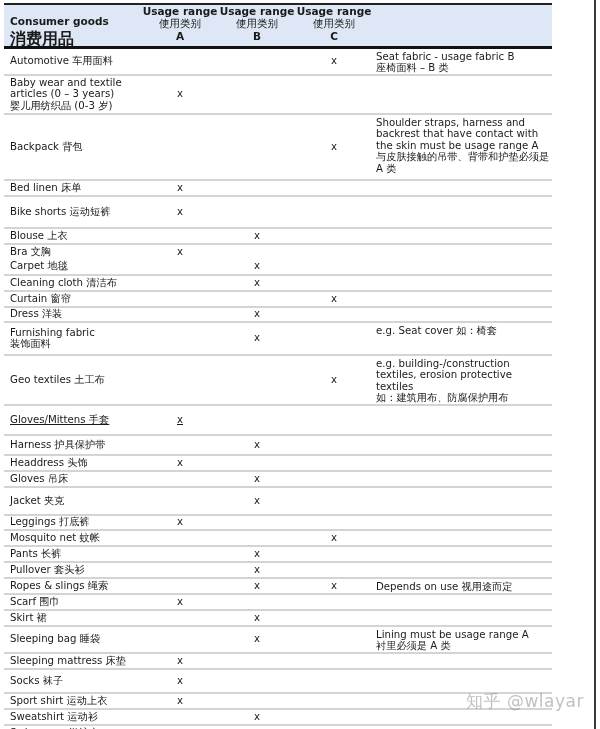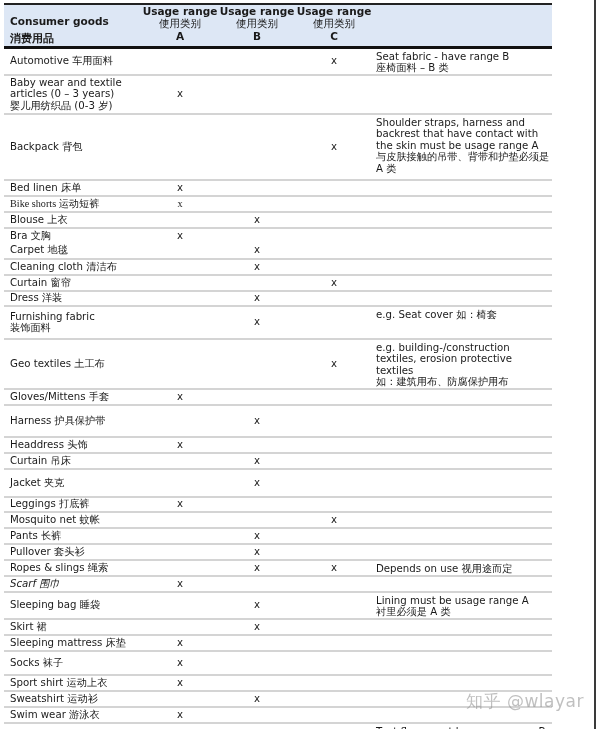--- a/index.html
+++ b/index.html
@@ -11,21 +11,21 @@
   col.c-name { width: 138px; }
   col.c-a { width: 76px; }
   col.c-b { width: 78px; }
   col.c-c { width: 76px; }
   col.c-note { width: 180px; }
   thead tr { background: #dde7f5; }
   thead th { font-size: 10.5px; font-weight: bold; text-align: center; vertical-align: top; padding: 0; line-height: 12px; border-top: 2px solid #222; border-bottom: 3px solid #111; }
   thead th.name-h { text-align: left; padding-left: 6px; }
   thead th .zh { font-weight: normal; font-size: 10.5px; display: block; }
   .name-h .l1 { display: block; margin-top: 10px; font-size: 10.5px; }
-  .name-h .l2 { display: block; margin-top: 6px; font-weight: bold; font-size: 11px; }
+  .name-h .l2 { display: block; margin-top: 6px; font-weight: bold; font-size: 16px; }
   .hcell .l1, .hcell .l2, .hcell .l3 { display: block; }
   .hcell .l3 { margin-top: 1px; }
   tbody td { font-size: 10.2px; line-height: 11.5px; padding: 0 0 0 6px; vertical-align: middle; border-bottom: 2px solid #d4d4d4; }
   tbody td.mark { text-align: center; padding: 0; }
   tbody td.note { padding-left: 4px; vertical-align: top; padding-top: 2px; }
   tbody tr.noline td { border-bottom: 0; }
   .watermark { position: absolute; left: 466px; top: 690px; font-size: 17px; color: rgba(140,140,140,0.55); letter-spacing: 0.5px; }
 </style>
 </head>
 <body>
@@ -62,21 +62,21 @@
         </th>
         <th></th>
       </tr>
     </thead>
     <tbody id="tbody">
         <tr style="height: 22px;">
           <td style="white-space: pre-line;">Automotive 车用面料</td>
           <td class="mark" style="white-space: pre-line;"></td>
           <td class="mark" style="white-space: pre-line;"></td>
           <td class="mark" style="white-space: pre-line;">x</td>
-          <td class="note" style="white-space: pre-line;">Seat fabric - have range B
+          <td class="note" style="white-space: pre-line;">Seat fabric - usage fabric B
 座椅面料 – B 类</td>
         </tr>
         <tr style="height: 39px;">
           <td style="white-space: pre-line;">Baby wear and textile articles (0 – 3 years)
 婴儿用纺织品 (0-3 岁)</td>
           <td class="mark" style="white-space: pre-line;">x</td>
           <td class="mark" style="white-space: pre-line;"></td>
           <td class="mark" style="white-space: pre-line;"></td>
           <td class="note" style="white-space: pre-line;"></td>
         </tr>
@@ -88,21 +88,21 @@
           <td class="note" style="white-space: pre-line;">Shoulder straps, harness and backrest that have contact with the skin must be usage range A
 与皮肤接触的吊带、背带和护垫必须是 A 类</td>
         </tr>
         <tr style="height: 16px;">
           <td style="white-space: pre-line;">Bed linen 床单</td>
           <td class="mark" style="white-space: pre-line;">x</td>
           <td class="mark" style="white-space: pre-line;"></td>
           <td class="mark" style="white-space: pre-line;"></td>
           <td class="note" style="white-space: pre-line;"></td>
         </tr>
-        <tr style="height: 16px; font-family: Liberation Serif, serif;">
+        <tr style="height: 32px;">
           <td style="white-space: pre-line;">Bike shorts 运动短裤</td>
           <td class="mark" style="white-space: pre-line;">x</td>
           <td class="mark" style="white-space: pre-line;"></td>
           <td class="mark" style="white-space: pre-line;"></td>
           <td class="note" style="white-space: pre-line;"></td>
         </tr>
         <tr style="height: 16px;">
           <td style="white-space: pre-line;">Blouse 上衣</td>
           <td class="mark" style="white-space: pre-line;"></td>
           <td class="mark" style="white-space: pre-line;">x</td>
@@ -153,43 +153,43 @@
           <td class="note" style="white-space: pre-line;">e.g. Seat cover 如：椅套</td>
         </tr>
         <tr style="height: 38px;">
           <td style="white-space: pre-line;">Geo textiles 土工布</td>
           <td class="mark" style="white-space: pre-line;"></td>
           <td class="mark" style="white-space: pre-line;"></td>
           <td class="mark" style="white-space: pre-line;">x</td>
           <td class="note" style="white-space: pre-line;">e.g. building-/construction textiles, erosion protective textiles
 如：建筑用布、防腐保护用布</td>
         </tr>
-        <tr style="height: 16px;">
+        <tr style="height: 30px; text-decoration: underline;">
           <td style="white-space: pre-line;">Gloves/Mittens 手套</td>
           <td class="mark" style="white-space: pre-line;">x</td>
           <td class="mark" style="white-space: pre-line;"></td>
           <td class="mark" style="white-space: pre-line;"></td>
           <td class="note" style="white-space: pre-line;"></td>
         </tr>
-        <tr style="height: 32px;">
+        <tr style="height: 20px;">
           <td style="white-space: pre-line;">Harness 护具保护带</td>
           <td class="mark" style="white-space: pre-line;"></td>
           <td class="mark" style="white-space: pre-line;">x</td>
           <td class="mark" style="white-space: pre-line;"></td>
           <td class="note" style="white-space: pre-line;"></td>
         </tr>
         <tr style="height: 16px;">
           <td style="white-space: pre-line;">Headdress 头饰</td>
           <td class="mark" style="white-space: pre-line;">x</td>
           <td class="mark" style="white-space: pre-line;"></td>
           <td class="mark" style="white-space: pre-line;"></td>
           <td class="note" style="white-space: pre-line;"></td>
         </tr>
         <tr style="height: 16px;">
-          <td style="white-space: pre-line;">Curtain 吊床</td>
+          <td style="white-space: pre-line;">Gloves 吊床</td>
           <td class="mark" style="white-space: pre-line;"></td>
           <td class="mark" style="white-space: pre-line;">x</td>
           <td class="mark" style="white-space: pre-line;"></td>
           <td class="note" style="white-space: pre-line;"></td>
         </tr>
         <tr style="height: 28px;">
           <td style="white-space: pre-line;">Jacket 夹克</td>
           <td class="mark" style="white-space: pre-line;"></td>
           <td class="mark" style="white-space: pre-line;">x</td>
           <td class="mark" style="white-space: pre-line;"></td>
@@ -224,40 +224,40 @@
           <td class="note" style="white-space: pre-line;"></td>
         </tr>
         <tr style="height: 16px;">
           <td style="white-space: pre-line;">Ropes &amp; slings 绳索</td>
           <td class="mark" style="white-space: pre-line;"></td>
           <td class="mark" style="white-space: pre-line;">x</td>
           <td class="mark" style="white-space: pre-line;">x</td>
           <td class="note" style="white-space: pre-line;">Depends on use 视用途而定</td>
         </tr>
         <tr style="height: 16px;">
-          <td style="white-space: pre-line; font-style: italic;">Scarf 围巾</td>
-          <td class="mark" style="white-space: pre-line;">x</td>
-          <td class="mark" style="white-space: pre-line;"></td>
+          <td style="white-space: pre-line;">Scarf 围巾</td>
+          <td class="mark" style="white-space: pre-line;">x</td>
+          <td class="mark" style="white-space: pre-line;"></td>
+          <td class="mark" style="white-space: pre-line;"></td>
+          <td class="note" style="white-space: pre-line;"></td>
+        </tr>
+        <tr style="height: 16px;">
+          <td style="white-space: pre-line;">Skirt 裙</td>
+          <td class="mark" style="white-space: pre-line;"></td>
+          <td class="mark" style="white-space: pre-line;">x</td>
           <td class="mark" style="white-space: pre-line;"></td>
           <td class="note" style="white-space: pre-line;"></td>
         </tr>
         <tr style="height: 27px;">
           <td style="white-space: pre-line;">Sleeping bag 睡袋</td>
           <td class="mark" style="white-space: pre-line;"></td>
           <td class="mark" style="white-space: pre-line;">x</td>
           <td class="mark" style="white-space: pre-line;"></td>
           <td class="note" style="white-space: pre-line;">Lining must be usage range A
 衬里必须是 A 类</td>
-        </tr>
-        <tr style="height: 16px;">
-          <td style="white-space: pre-line;">Skirt 裙</td>
-          <td class="mark" style="white-space: pre-line;"></td>
-          <td class="mark" style="white-space: pre-line;">x</td>
-          <td class="mark" style="white-space: pre-line;"></td>
-          <td class="note" style="white-space: pre-line;"></td>
         </tr>
         <tr style="height: 16px;">
           <td style="white-space: pre-line;">Sleeping mattress 床垫</td>
           <td class="mark" style="white-space: pre-line;">x</td>
           <td class="mark" style="white-space: pre-line;"></td>
           <td class="mark" style="white-space: pre-line;"></td>
           <td class="note" style="white-space: pre-line;"></td>
         </tr>
         <tr style="height: 24px;">
           <td style="white-space: pre-line;">Socks 袜子</td>

